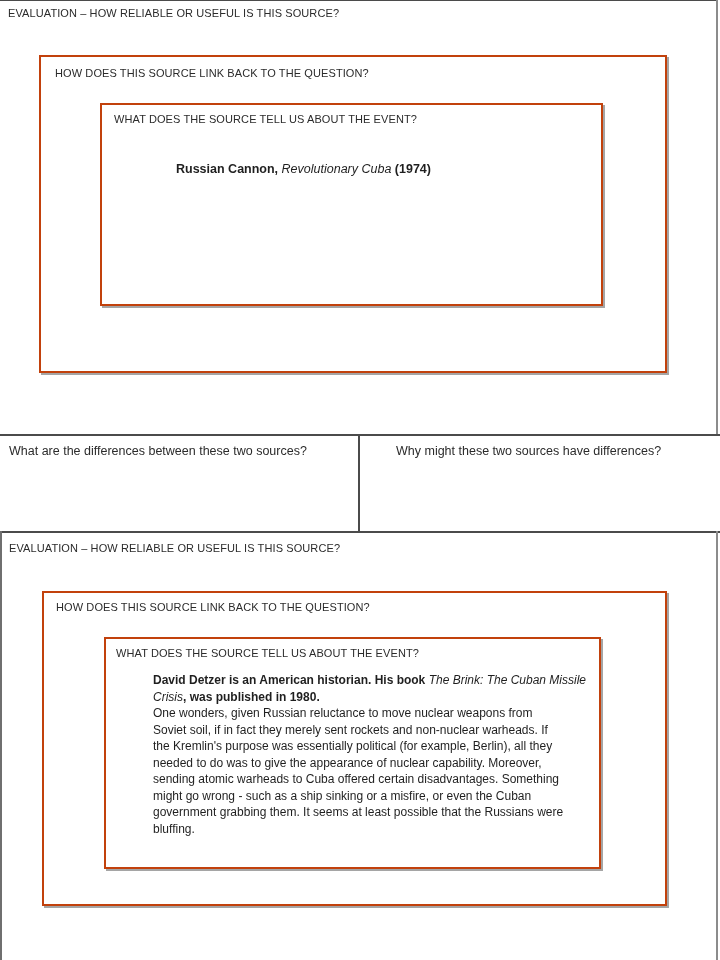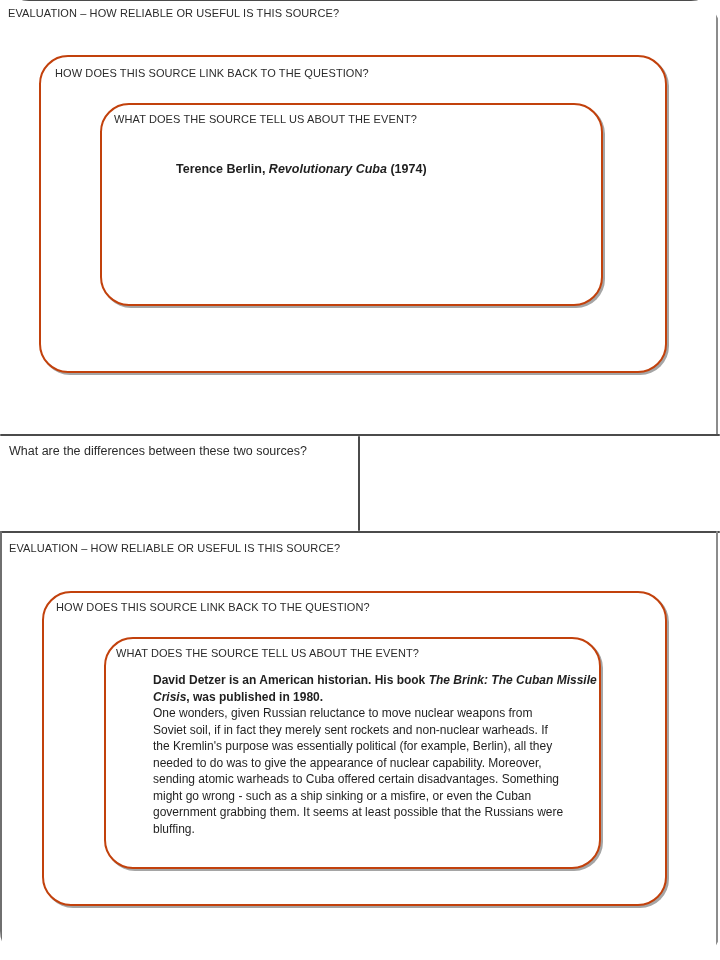--- a/index.html
+++ b/index.html
@@ -1,15 +1,15 @@
 <!DOCTYPE html>
 <html><head>
 <meta charset="utf-8">
 <style>
-  * { margin: 0; padding: 0; box-sizing: border-box; border-radius: 29px; }
+  * { margin: 0; padding: 0; box-sizing: border-box; }
   html, body { width: 720px; height: 960px; background: #ffffff; overflow: hidden; }
   body { font-family: "Liberation Sans", sans-serif; color: #262626; position: relative; }
 
   .abs { position: absolute; }
 
   
   .section-top { left: 0; top: 0; width: 720px; height: 436px; }
   .section-mid { left: 0; top: 436px; width: 720px; height: 122px; }
   .section-bottom { left: 0; top: 531px; width: 720px; height: 429px; }
 
@@ -33,21 +33,21 @@
     border: 2px solid #c2410c;
     box-shadow: 2px 2px 0 #a5a5a5;
   }
 
   
   .quote-top { font-size: 12.5px; line-height: 17.4px; color: #1f1f1f; }
   .quote-top .excerpt { white-space: pre-line; }
   .quote-bottom { font-size: 12px; line-height: 16.5px; color: #1f1f1f; }
   .quote-bottom .excerpt { white-space: pre-line; }
   .b { font-weight: bold; }
-  .bi { font-weight: bold; font-style: italic; }
+  .bi { font-weight: normal; font-style: italic; }
 
   .mid-divider { position: absolute; left: 358px; top: 0; width: 2px; height: 95px; background: #4b4b4b; }
 </style>
 </head>
 <body>
 
 <div class="abs section-top">
 
   <div class="edge dark" style="left:0; top:0; width:718px; height:1px;"></div>
 
@@ -57,29 +57,30 @@
 
   <div class="abs eval-heading" style="left:8px; top:6px;">EVALUATION – HOW RELIABLE OR USEFUL IS THIS SOURCE?</div>
 
   <div class="frame" style="left:39px; top:55px; width:628px; height:318px;">
     <div class="abs box-heading" style="left:14px; top:9px;">HOW DOES THIS SOURCE LINK BACK TO THE QUESTION?</div>
 
     <div class="frame" style="left:59px; top:46px; width:503px; height:203px;">
       <div class="abs box-heading" style="left:12px; top:7px;">WHAT DOES THE SOURCE TELL US ABOUT THE EVENT?</div>
 
       <div class="abs quote-top" style="left:74px; top:56px; width:395px;">
-        <div><span class="b">Terence Berlin, </span><span class="bi">Revolutionary Cuba</span><span class="b"> (1974)</span></div>
+        <div><span class="b">Russian Cannon, </span><span class="bi">Revolutionary Cuba</span><span class="b"> (1974)</span></div>
       </div>
     </div>
   </div>
 </div>
 
 <div class="abs section-mid">
   <div class="mid-divider"></div>
   <div class="abs question-label" style="left:9px; top:8px; width:340px;">What are the differences between these two sources?</div>
+  <div class="abs question-label" style="left:396px; top:8px; width:310px;">Why might these two sources have differences?</div>
 </div>
 
 <div class="abs section-bottom">
   <div class="edge dark" style="left:0; top:0; width:720px; height:2px;"></div>
   <div class="edge" style="left:0; top:0; width:2px; height:429px; background:#6f6f6f;"></div>
   <div class="edge" style="left:716px; top:0; width:2px; height:429px;"></div>
 
   <div class="abs eval-heading" style="left:9px; top:10px;">EVALUATION – HOW RELIABLE OR USEFUL IS THIS SOURCE?</div>
 
   <div class="frame" style="left:42px; top:60px; width:625px; height:315px;">

